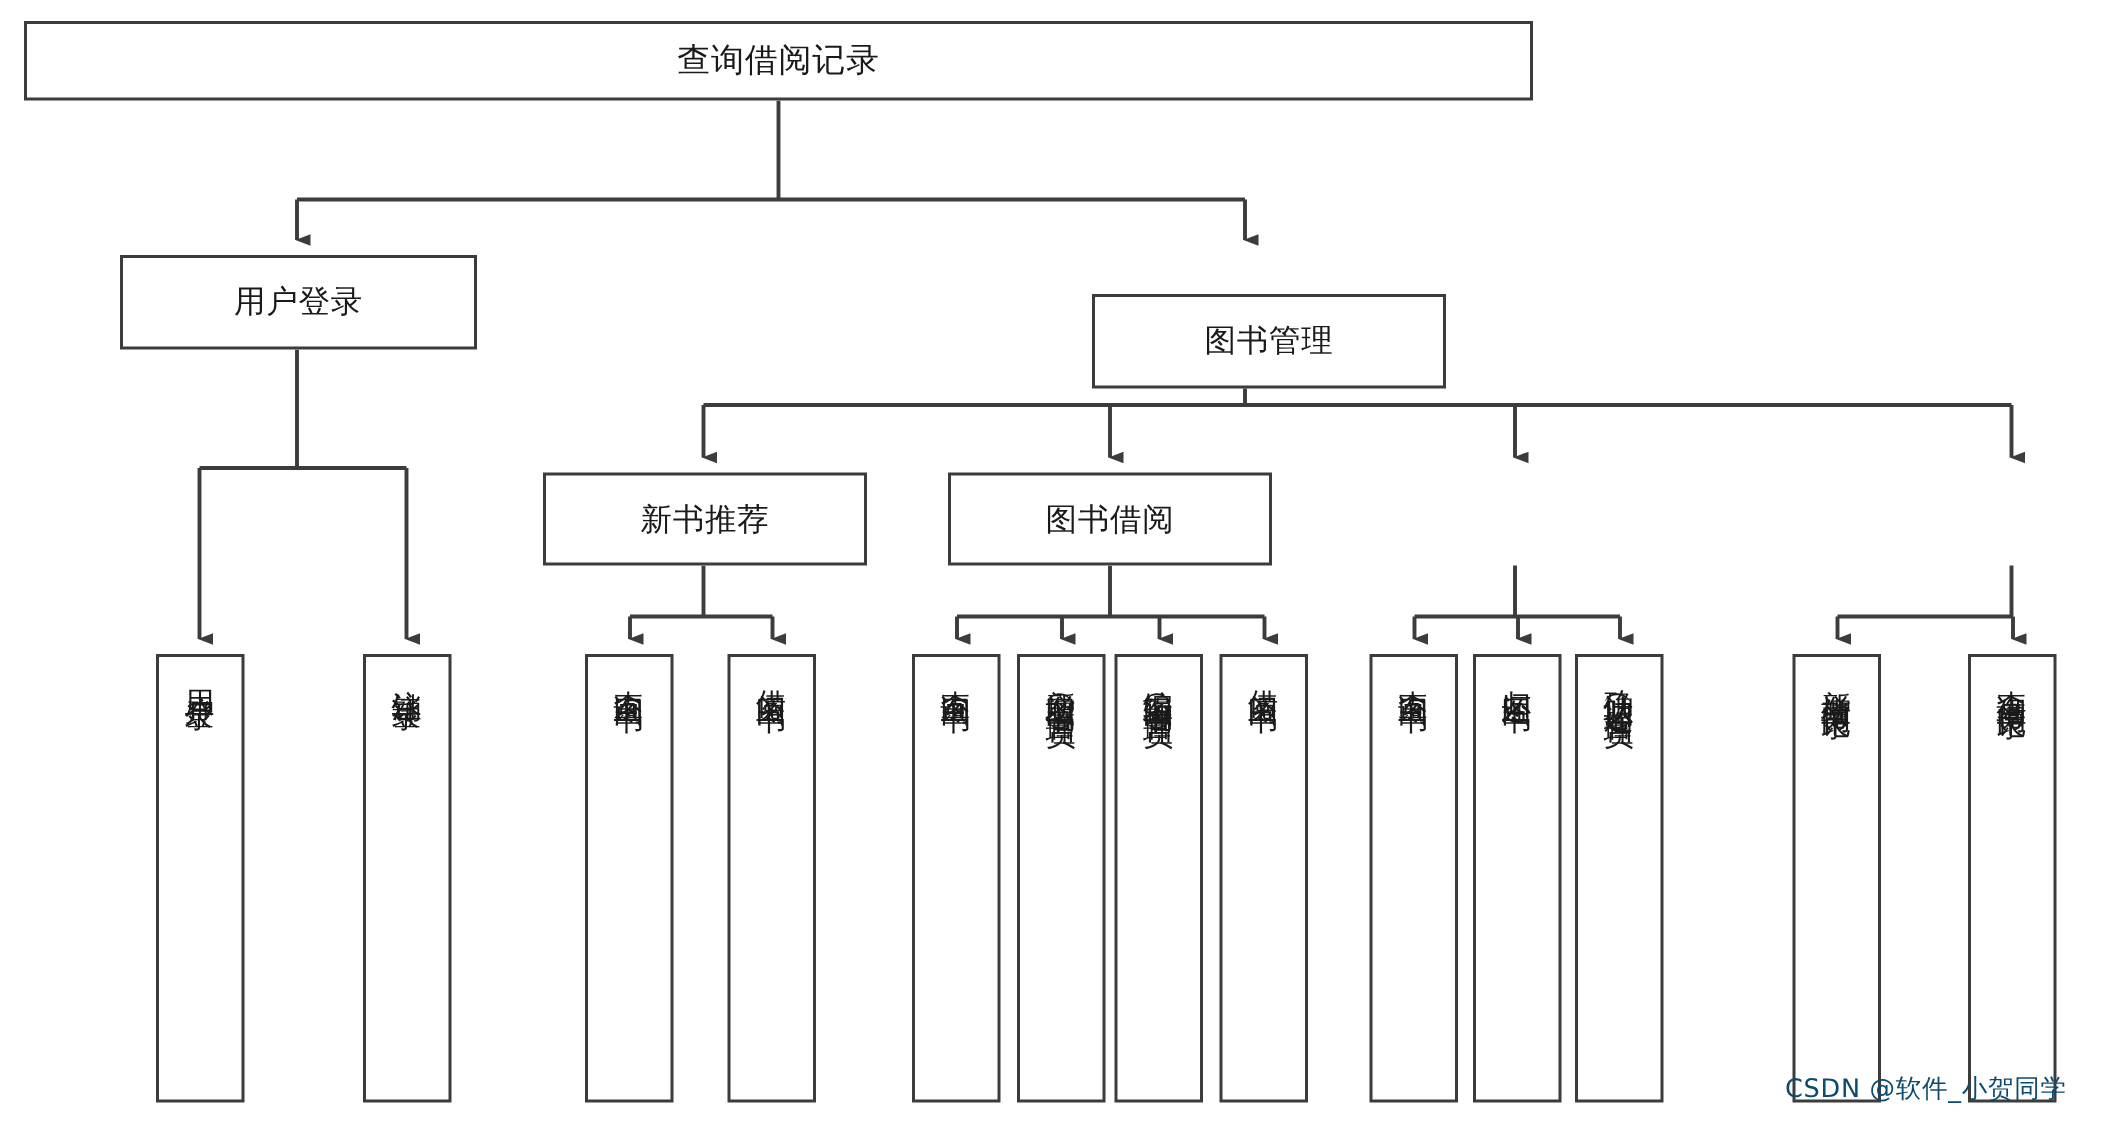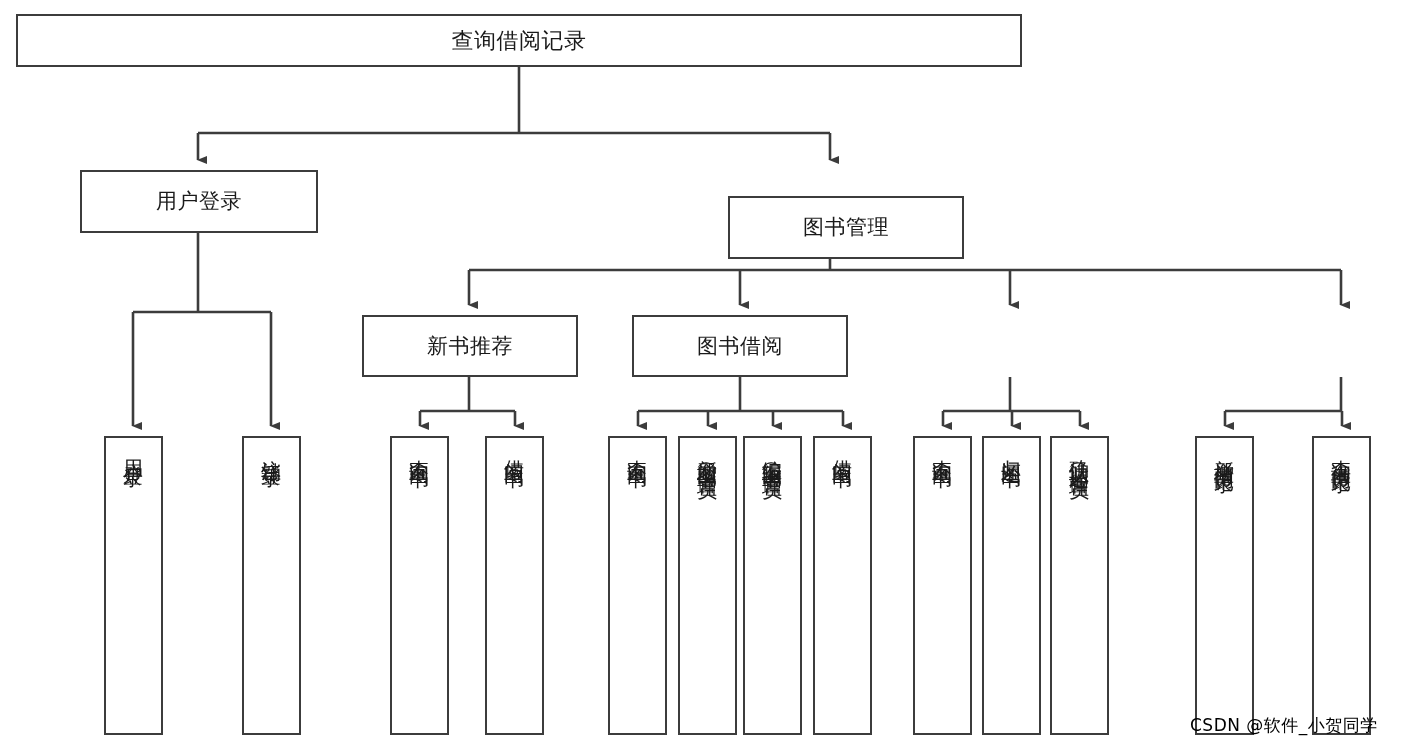--- a/index.html
+++ b/index.html
@@ -49,21 +49,21 @@
   .node-box.vertical .node-label {
     writing-mode: vertical-rl;
     text-orientation: upright;
     font-size: 20px;
     letter-spacing: 3px;
     line-height: 1;
     white-space: nowrap;
   }
   .watermark {
     position: absolute;
-    color: #000000;
+    color: #0c4a6e;
     font-size: 17px;
     white-space: nowrap;
     pointer-events: none;
     letter-spacing: 0.5px;
   }
 </style>
 </head>
 <body>
 
 <div id="canvas">

